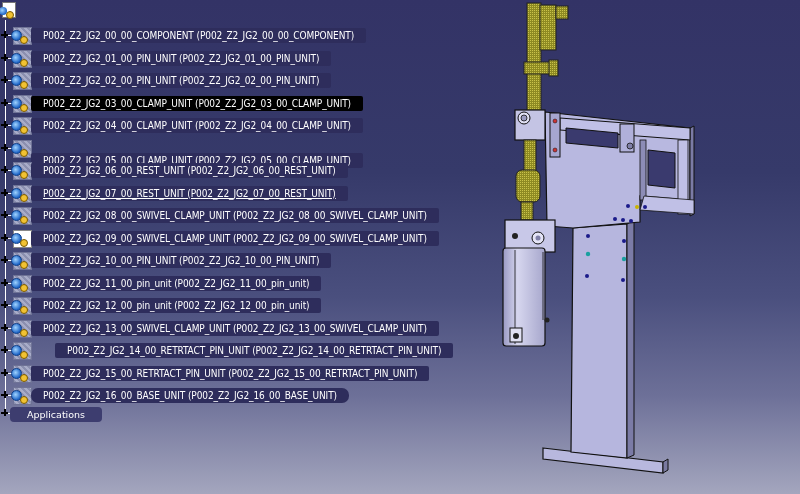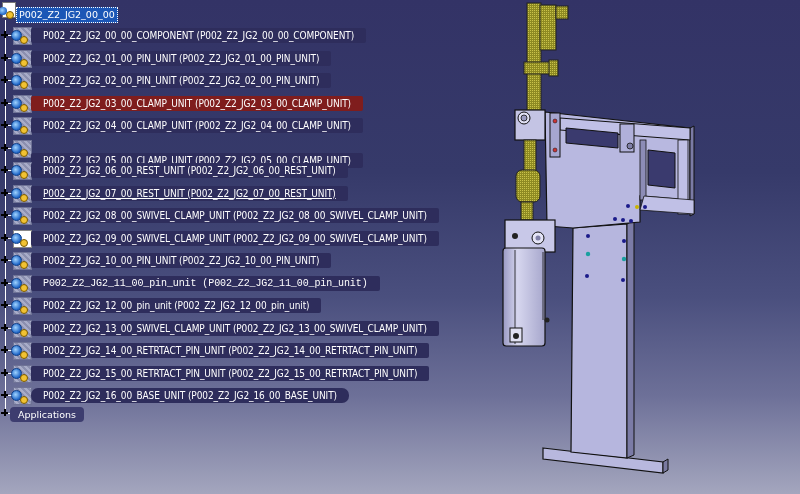--- a/index.html
+++ b/index.html
@@ -33,52 +33,51 @@
     }
     .icon.product {
       background:#ffffff; border:1px solid #888;
     }
     .label {
       position:absolute; left:31px; height:15px; line-height:15px; padding:0 12px;
       font-size:10px; color:#ffffff; background:#2e2d5c; border-radius:2px; white-space:nowrap;
       font-family: "DejaVu Sans Condensed","DejaVu Sans", sans-serif;
       letter-spacing:-0.1px;
     }
-    .label.selected { background:#7f1d1d; color:#ffffff; }
+    .label.selected { background:#000000; color:#ffffff; }
     .root-label {
       position:absolute; left:16px; top:7px; height:14px; line-height:14px; padding:0 2px;
       background:#1c57b6; color:#ffffff; border:1px dotted #ffffff; font-size:9.5px;
     }
     .root-icon {
       position:absolute; left:2px; top:2px; width:12px; height:14px; background:#fff; border:1px solid #777;
     }
     .root-icon .globe {
       position:absolute; left:-4px; top:4px; width:8px; height:8px; border-radius:50%;
       background: radial-gradient(circle at 40% 40%, #9fd3ff, #1b63c6 70%);
     }
     .root-icon .gear {
       position:absolute; left:3px; top:8px; width:6px; height:6px; border-radius:50%; background:#f1c232; border:1px solid #7a5a00;
     }
     .apps-label {
-      position:absolute; left:10px; top:407px; height:15px; line-height:15px; padding:0 8px;
+      position:absolute; left:10px; top:407px; height:15px; line-height:15px; padding:0 17px;
       color:#fff; background:#3d3d6f; font-size:9.5px; border-radius:4px;
     }
     #viewport { position:absolute; left:480px; top:0; width:320px; height:494px; }
   </style>
 </head>
 <body>
 
 <div id="tree">
   <div class="vline"></div>
 
   <div class="root-icon">
     <div class="globe"></div>
       <div class="gear"></div>
   </div>
-  <div class="root-label">P002_Z2_JG2_00_00</div>
 
   <div id="rows">
       <div class="plus" style="top: 30px;"></div>
       <div class="hline" style="top: 35px;"></div>
       <div class="icon" style="top: 27px;">
         <div class="globe"></div>
         <div class="gear"></div>
       </div>
       <div class="label" style="top: 28px;">P002_Z2_JG2_00_00_COMPONENT (P002_Z2_JG2_00_00_COMPONENT)</div>
       <div class="plus" style="top: 52.5px;"></div>
@@ -150,42 +149,42 @@
         <div class="globe"></div>
         <div class="gear"></div>
       </div>
       <div class="label" style="top: 253px;">P002_Z2_JG2_10_00_PIN_UNIT (P002_Z2_JG2_10_00_PIN_UNIT)</div>
       <div class="plus" style="top: 277.5px;"></div>
       <div class="hline" style="top: 282.5px;"></div>
       <div class="icon" style="top: 274.5px;">
         <div class="globe"></div>
         <div class="gear"></div>
       </div>
-      <div class="label" style="top: 275.5px; font-family: Liberation Mono, monospace;">P002_Z2_JG2_11_00_pin_unit (P002_Z2_JG2_11_00_pin_unit)</div>
+      <div class="label" style="top: 275.5px;">P002_Z2_JG2_11_00_pin_unit (P002_Z2_JG2_11_00_pin_unit)</div>
       <div class="plus" style="top: 300px;"></div>
       <div class="hline" style="top: 305px;"></div>
       <div class="icon" style="top: 297px;">
         <div class="globe"></div>
         <div class="gear"></div>
       </div>
       <div class="label" style="top: 298px;">P002_Z2_JG2_12_00_pin_unit (P002_Z2_JG2_12_00_pin_unit)</div>
       <div class="plus" style="top: 322.5px;"></div>
       <div class="hline" style="top: 327.5px;"></div>
       <div class="icon" style="top: 319.5px;">
         <div class="globe"></div>
         <div class="gear"></div>
       </div>
       <div class="label" style="top: 320.5px;">P002_Z2_JG2_13_00_SWIVEL_CLAMP_UNIT (P002_Z2_JG2_13_00_SWIVEL_CLAMP_UNIT)</div>
       <div class="plus" style="top: 345px;"></div>
       <div class="hline" style="top: 350px;"></div>
       <div class="icon" style="top: 342px;">
         <div class="globe"></div>
         <div class="gear"></div>
       </div>
-      <div class="label" style="top: 343px;">P002_Z2_JG2_14_00_RETRTACT_PIN_UNIT (P002_Z2_JG2_14_00_RETRTACT_PIN_UNIT)</div>
+      <div class="label" style="top: 343px; margin-left: 24px;">P002_Z2_JG2_14_00_RETRTACT_PIN_UNIT (P002_Z2_JG2_14_00_RETRTACT_PIN_UNIT)</div>
       <div class="plus" style="top: 367.5px;"></div>
       <div class="hline" style="top: 372.5px;"></div>
       <div class="icon" style="top: 364.5px;">
         <div class="globe"></div>
         <div class="gear"></div>
       </div>
       <div class="label" style="top: 365.5px;">P002_Z2_JG2_15_00_RETRTACT_PIN_UNIT (P002_Z2_JG2_15_00_RETRTACT_PIN_UNIT)</div>
       <div class="plus" style="top: 390px;"></div>
       <div class="hline" style="top: 395px;"></div>
       <div class="icon" style="top: 387px;">

